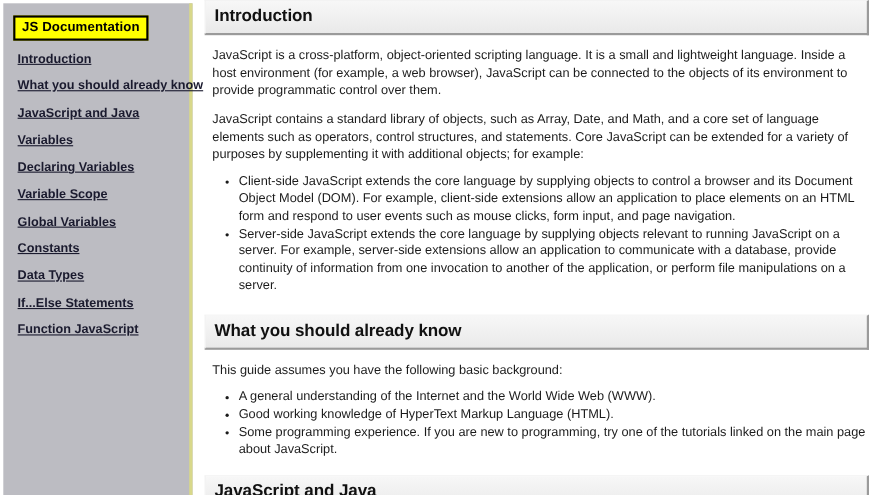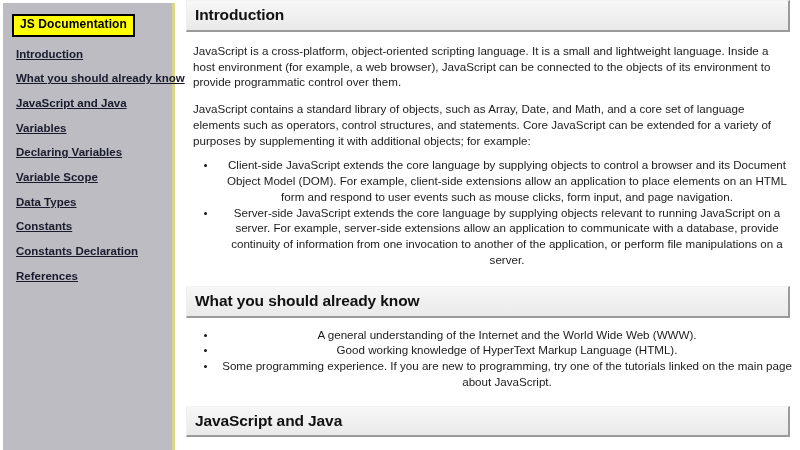--- a/index.html
+++ b/index.html
@@ -116,21 +116,20 @@
     padding: 0 0 0 31px;
     width: 580px;
     list-style-type: disc;
   }
   ul.body-list li {
     margin: 0 0 0 0;
     padding: 0;
     color: #1b1b1b;
     font-size: 11.6px;
     line-height: 1.36;
-    text-align: center;
   }
   ul.body-list li::marker { font-size: 10px; }
 
   .gap-before-heading { margin-top: 18px; }
   .gap-before-heading-sm { margin-top: 16px; }
 </style>
 </head>
 <body>
 
 <div id="page">
@@ -150,48 +149,52 @@
       <li>
           <a class="nav-link">Variables</a>
         </li>
       <li>
           <a class="nav-link">Declaring Variables</a>
         </li>
       <li>
           <a class="nav-link">Variable Scope</a>
         </li>
       <li>
+          <a class="nav-link">Global Variables</a>
+        </li>
+      <li>
+          <a class="nav-link">Constants</a>
+        </li>
+      <li>
           <a class="nav-link">Data Types</a>
         </li>
       <li>
-          <a class="nav-link">Constants</a>
-        </li>
-      <li>
-          <a class="nav-link">Constants Declaration</a>
-        </li>
-      <li>
-          <a class="nav-link">References</a>
+          <a class="nav-link">If...Else Statements</a>
+        </li>
+      <li>
+          <a class="nav-link">Function JavaScript</a>
         </li>
     </ul>
   </nav>
 
   <main id="main">
 
     <section class="section">
       <h2 class="section-heading">Introduction</h2>
       <p class="body-text">JavaScript is a cross-platform, object-oriented scripting language. It is a small and lightweight language. Inside a host environment (for example, a web browser), JavaScript can be connected to the objects of its environment to provide programmatic control over them.</p>
       <p class="body-text">JavaScript contains a standard library of objects, such as Array, Date, and Math, and a core set of language elements such as operators, control structures, and statements. Core JavaScript can be extended for a variety of purposes by supplementing it with additional objects; for example:</p>
       <ul class="body-list">
         <li>Client-side JavaScript extends the core language by supplying objects to control a browser and its Document Object Model (DOM). For example, client-side extensions allow an application to place elements on an HTML form and respond to user events such as mouse clicks, form input, and page navigation.</li>
         <li>Server-side JavaScript extends the core language by supplying objects relevant to running JavaScript on a server. For example, server-side extensions allow an application to communicate with a database, provide continuity of information from one invocation to another of the application, or perform file manipulations on a server.</li>
       </ul>
     </section>
 
     <section class="section gap-before-heading">
       <h2 class="section-heading">What you should already know</h2>
+      <p class="body-text">This guide assumes you have the following basic background:</p>
       <ul class="body-list">
         <li>A general understanding of the Internet and the World Wide Web (WWW).</li>
         <li>Good working knowledge of HyperText Markup Language (HTML).</li>
         <li>Some programming experience. If you are new to programming, try one of the tutorials linked on the main page about JavaScript.</li>
       </ul>
     </section>
 
     <section class="section gap-before-heading-sm">
       <h2 class="section-heading">JavaScript and Java</h2>
 

